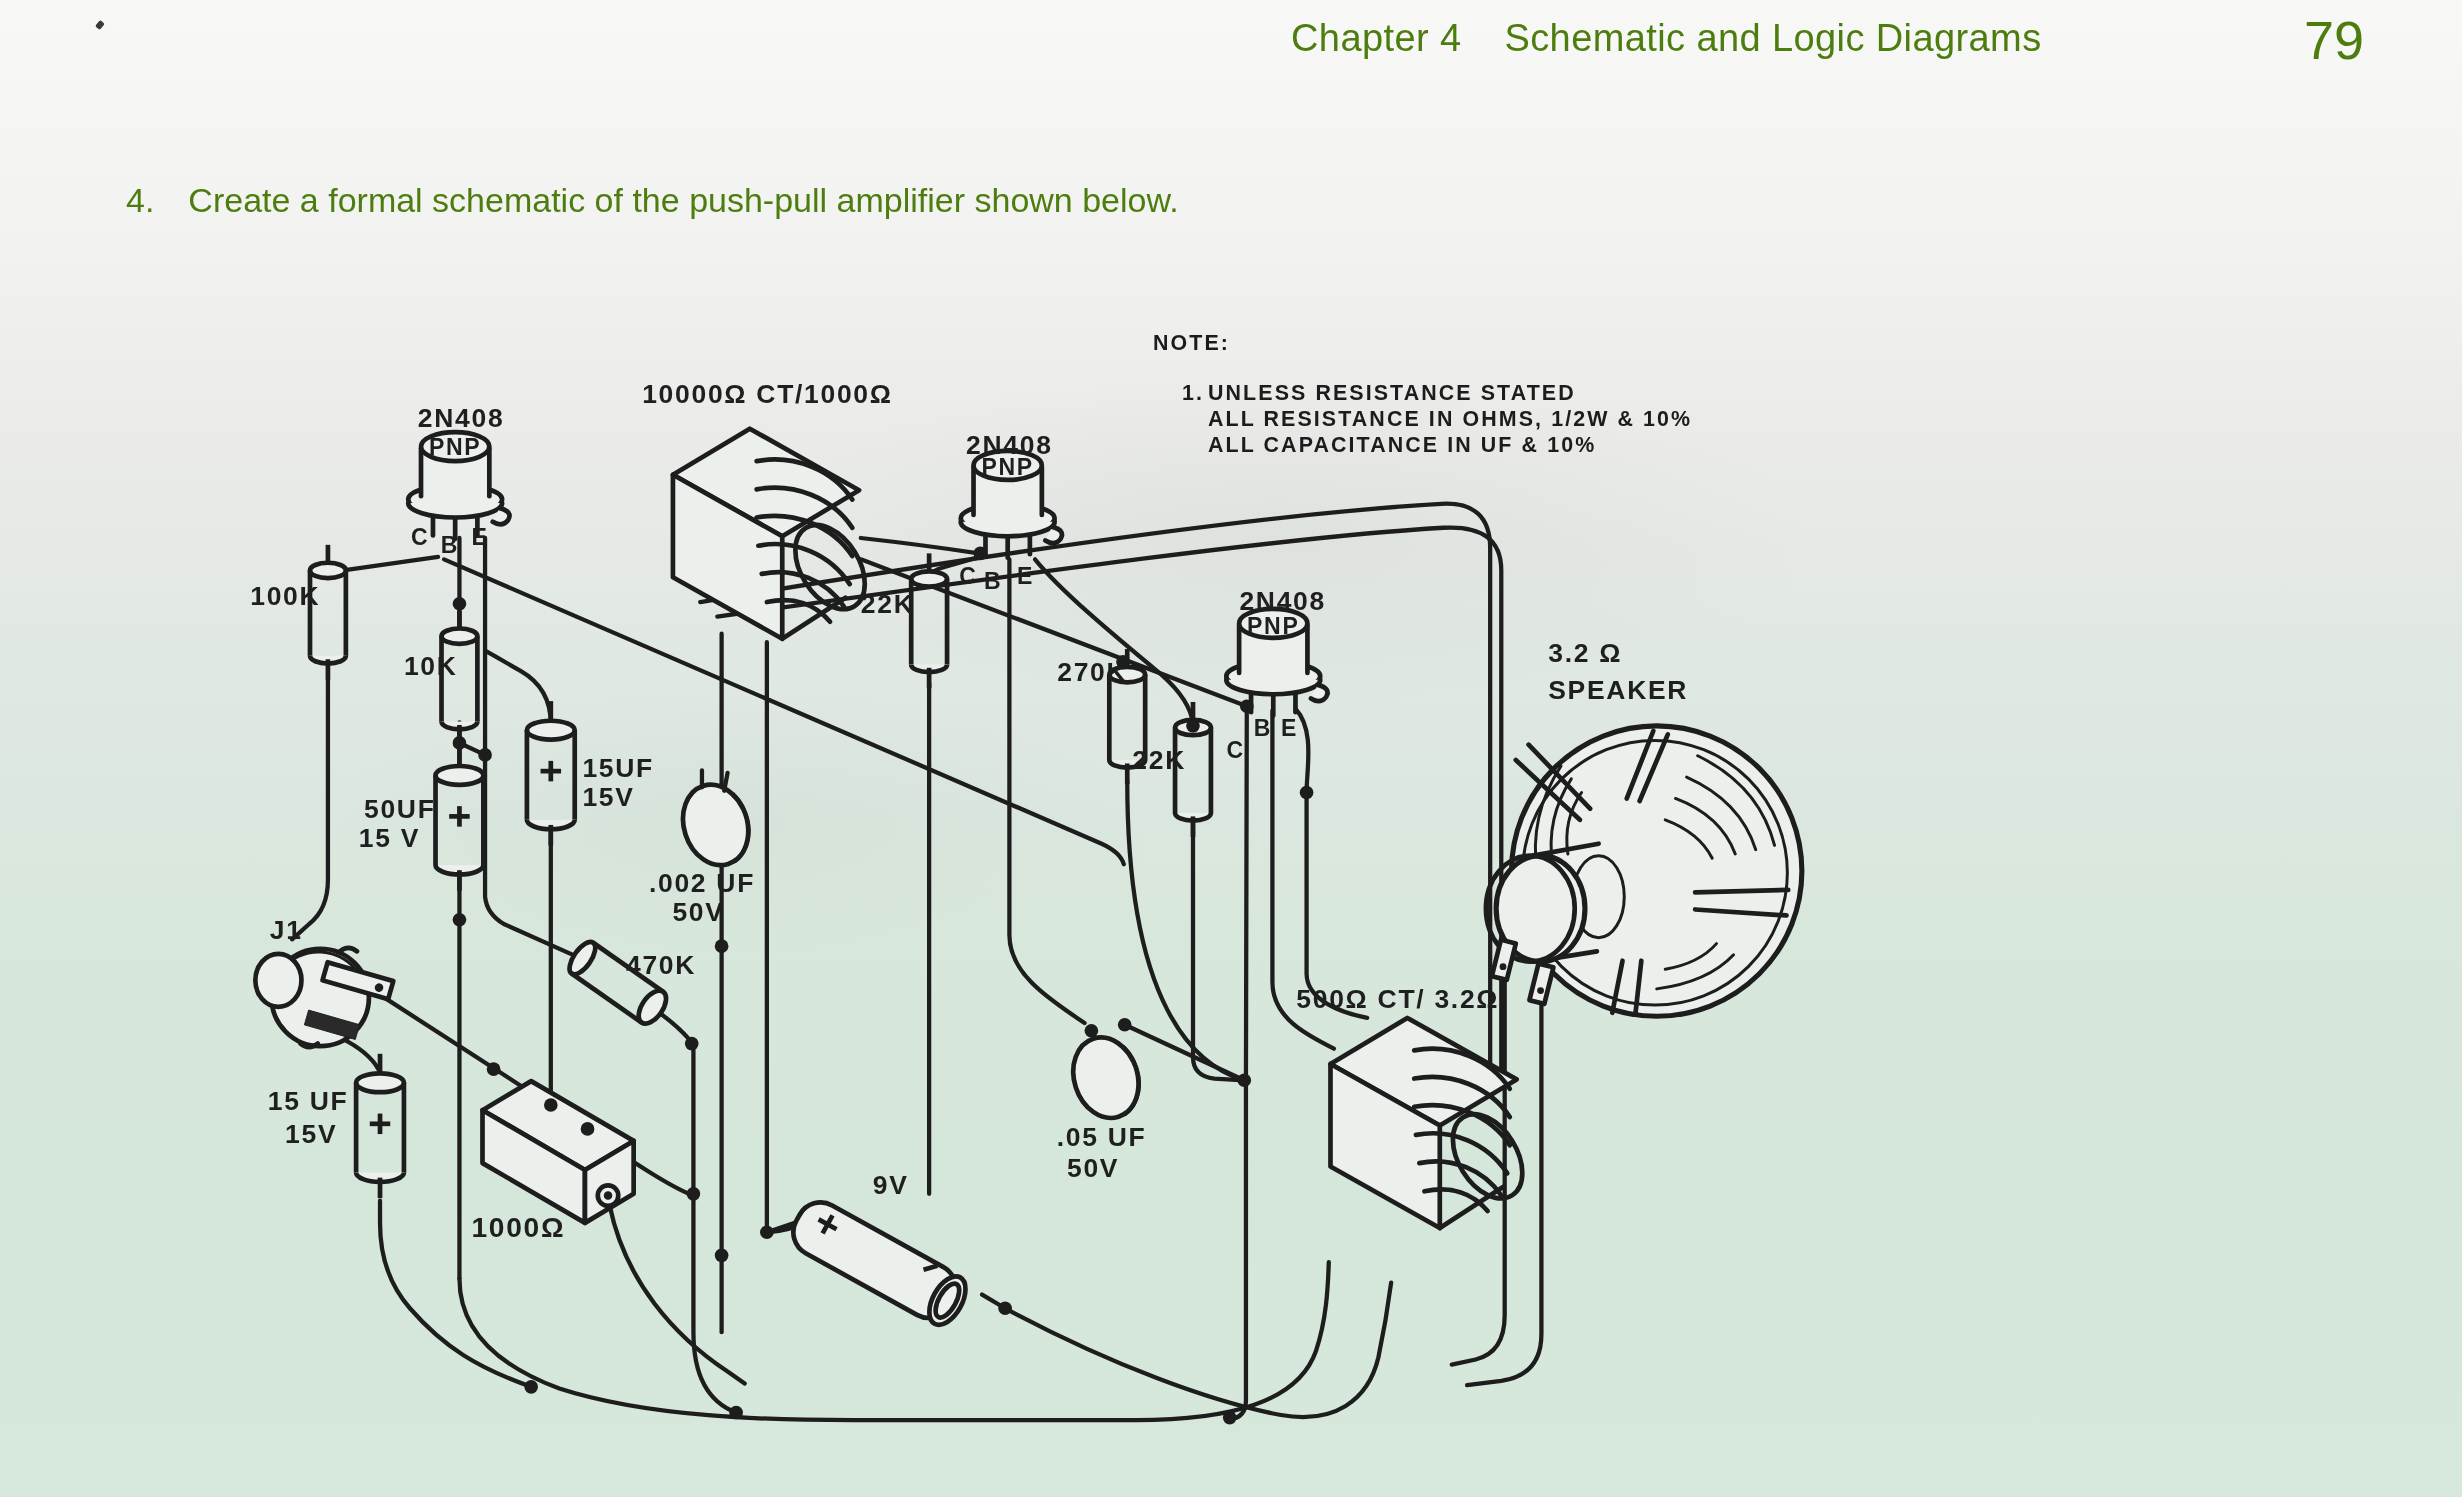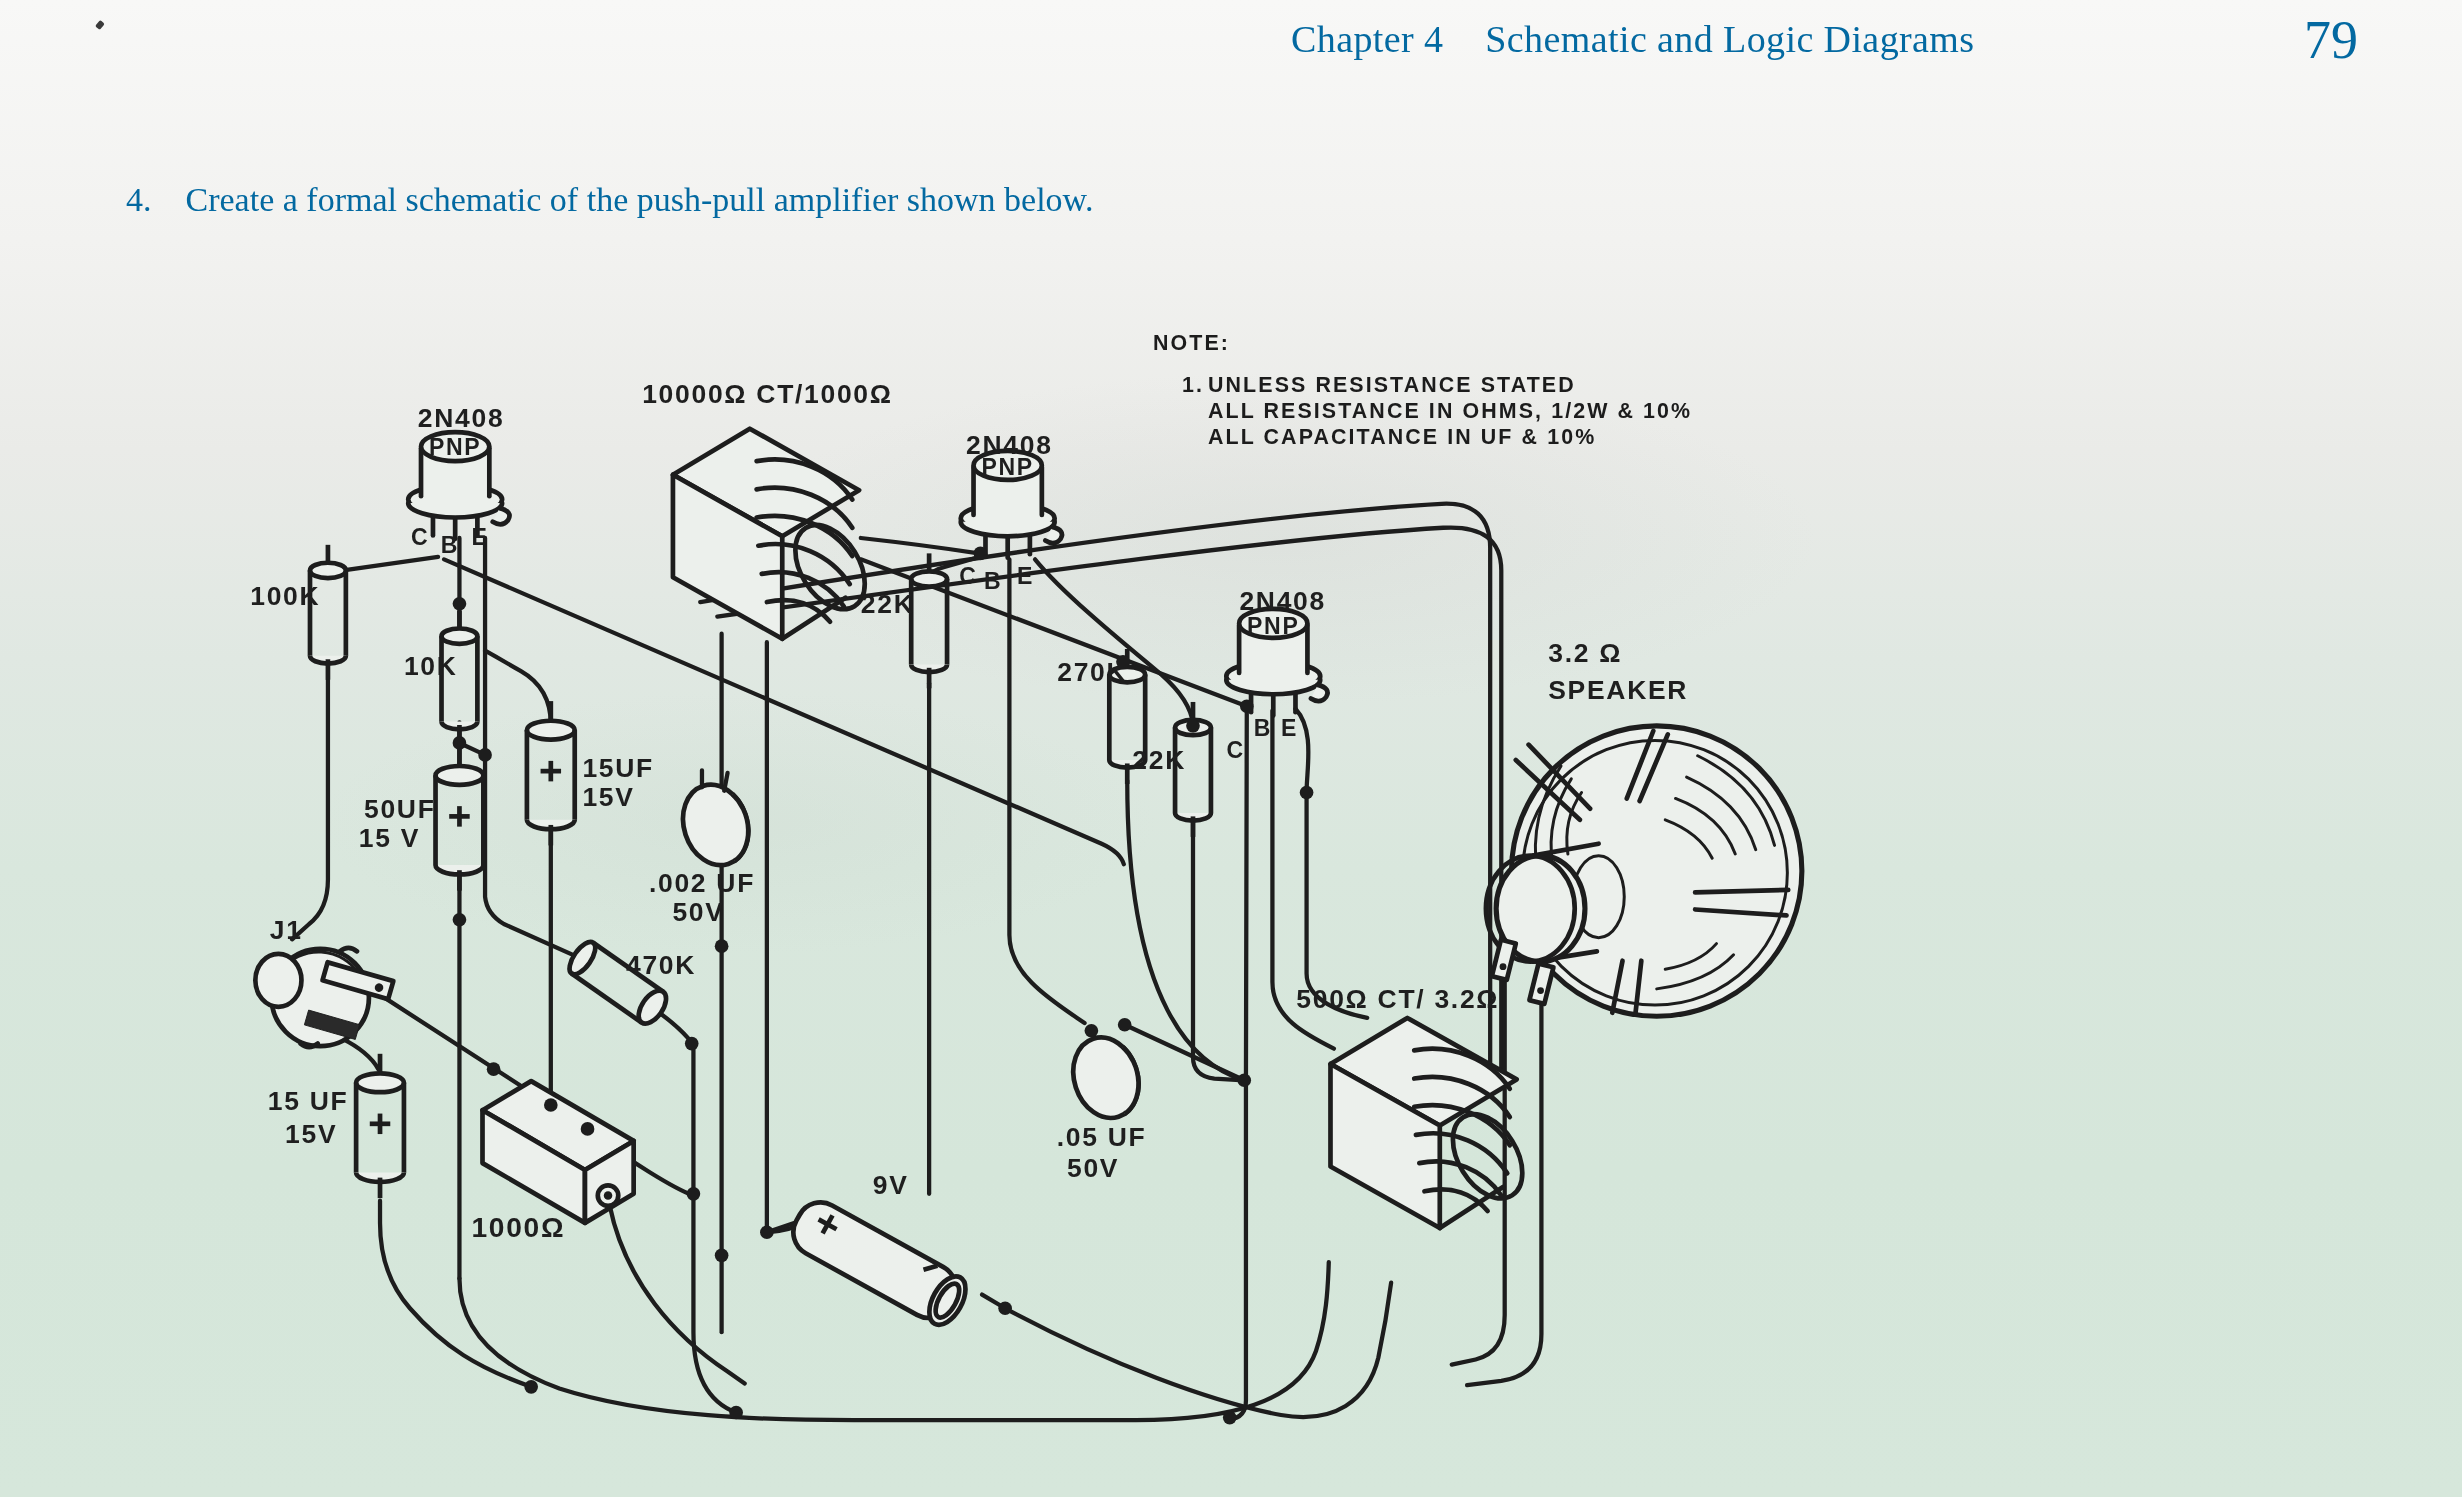--- a/index.html
+++ b/index.html
@@ -4,29 +4,29 @@
 <style>
   html,body{margin:0;padding:0;}
   body{
     width:2462px;height:1497px;overflow:hidden;position:relative;
     font-family:"Liberation Sans",sans-serif;
     background:
       radial-gradient(ellipse 769px 239px at 52% 36%, rgba(195,200,196,0.22), rgba(0,0,0,0) 70%),
       radial-gradient(ellipse 598px 188px at 30% 55%, rgba(200,214,204,0.25), rgba(0,0,0,0) 70%),
       linear-gradient(180deg,#f8f8f7 0%,#f2f2f0 16%,#eaebe8 30%,#e0e8e2 44%,#d9e7dd 58%,#d5e6da 78%,#d6e7db 100%);
   }
-  .serif{font-family:Liberation Serif, serif;color:#0369a1;}
+  .serif{font-family:Liberation Sans, sans-serif;color:#4d7c0f;}
   .header{position:absolute;top:17px;left:1291px;font-size:38px;letter-spacing:0.4px;white-space:nowrap;}
   .header .gap{display:inline-block;width:32px;}
   .pageno{position:absolute;top:8.5px;left:2304px;font-size:54px;}
   .question{position:absolute;top:181px;left:126px;font-size:34px;white-space:nowrap;}
   .question .qnum{margin-right:34px;}
   .note{position:absolute;top:330px;left:1153px;color:#1c1c1c;
         font-weight:bold;font-size:21.4px;letter-spacing:2.1px;line-height:26px;}
-  .note .nhead{margin-bottom:16px;}
+  .note .nhead{margin-bottom:24px;}
   .note .nrow{display:flex;margin-left:29px;}
   .note .nnum{width:26px;}
   .speck{position:absolute;left:97px;top:20.5px;width:6px;height:7.7px;background:#3a3a3a;border-radius:1.7px;transform:rotate(40deg);}
   svg{position:absolute;left:0;top:0;}
   .w{stroke:#1d1d1d;stroke-width:5;fill:none;stroke-linecap:round;stroke-linejoin:round;}
   .c{stroke:#1d1d1d;stroke-width:5.5;fill:none;stroke-linejoin:round;stroke-linecap:round;}
   .pc{stroke:#1d1d1d;stroke-width:5.5;fill:#ecf0ec;stroke-linejoin:round;}
   .pcd{stroke:#1d1d1d;stroke-width:6;fill:#ecf0ec;stroke-linejoin:round;}
   .thin{stroke-width:3.5;}
   .j{fill:#1d1d1d;stroke:none;}

